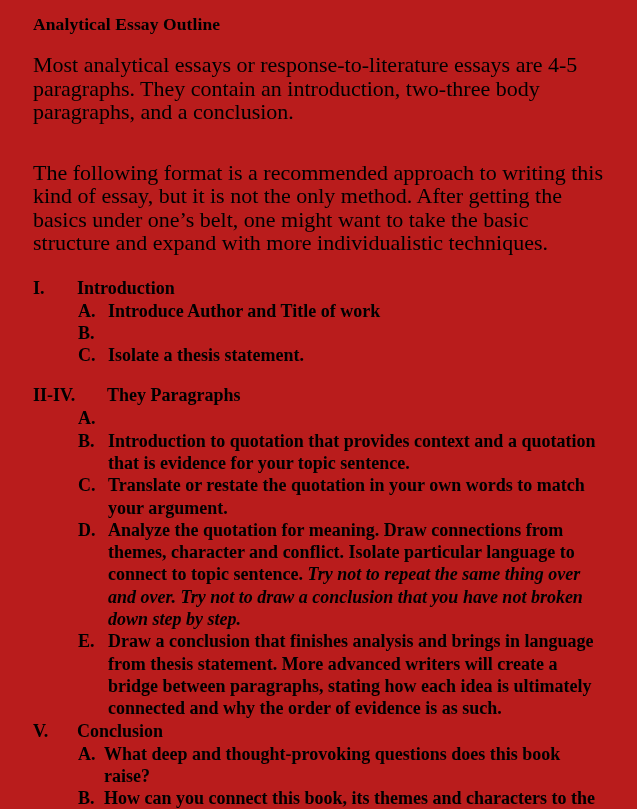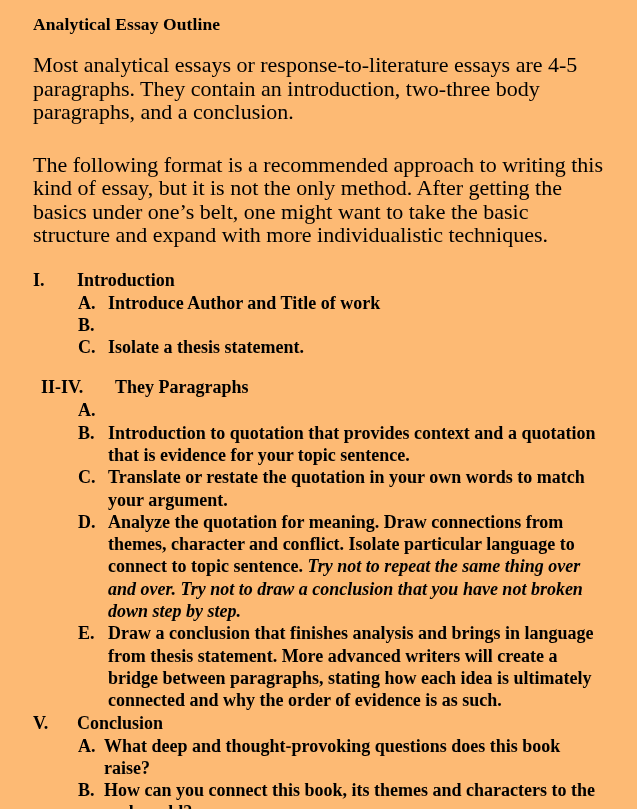--- a/index.html
+++ b/index.html
@@ -12,41 +12,41 @@
     height: 809px;
     overflow: hidden;
     font-family: "Liberation Serif", "DejaVu Serif", serif;
     color: #000000;
     -webkit-font-smoothing: antialiased;
   }
   .page {
     position: relative;
     width: 637px;
     height: 809px;
-    background: #fdba74;
+    background: #b91c1c;
     box-sizing: border-box;
     padding: 13px 34px 0 33px;
   }
   .doc-title {
     font-size: 17.5px;
     font-weight: bold;
     line-height: 22px;
     margin: 0 0 0 0;
     letter-spacing: 0.1px;
   }
   .para {
     font-size: 22px;
     font-weight: normal;
     line-height: 23.5px;
     margin: 18px 0 0 0;
     text-align: left;
     max-width: 575px;
   }
   .para.second {
-    margin-top: 29px;
+    margin-top: 37px;
   }
   .outline {
     margin-top: 22px;
   }
   .section {
     margin-top: 0;
   }
   .section + .section {
     margin-top: 18px;
   }
@@ -62,21 +62,20 @@
     align-items: baseline;
   }
   .sec-num {
     display: inline-block;
     min-width: 44px;
     flex: 0 0 auto;
     white-space: nowrap;
   }
   .sec-num.wide {
     min-width: 74px;
-    margin-left: 8px;
   }
   .sec-title {
     flex: 0 1 auto;
   }
   .sub-list {
     margin: 0;
     padding: 0;
     list-style: none;
   }
   .sub-item {

